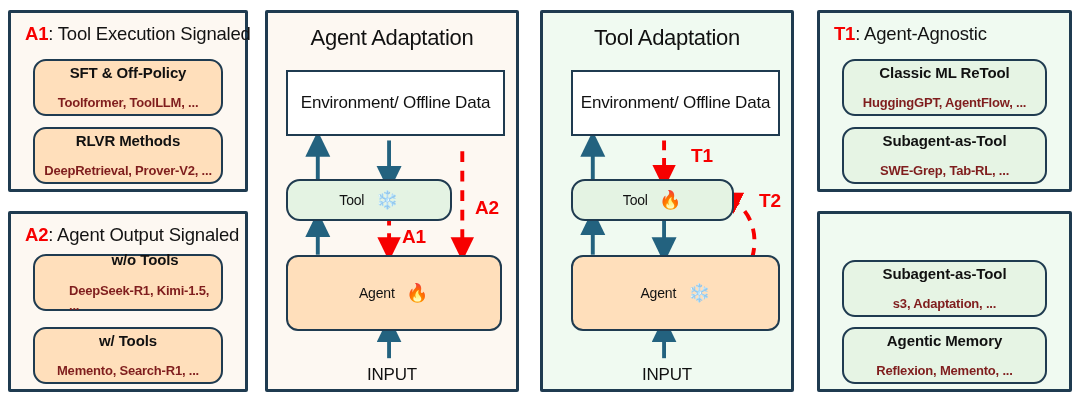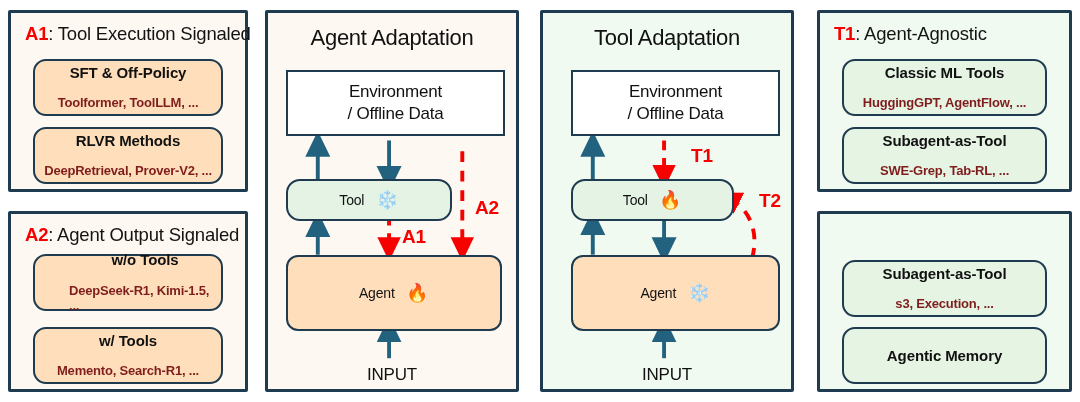--- a/index.html
+++ b/index.html
@@ -90,21 +90,20 @@
     font-weight: normal;
     color: #111;
     letter-spacing: -0.3px;
   }
   .env-box {
     position: absolute;
     border: 2.5px solid #1f3b50;
     background: #ffffff;
     box-sizing: border-box;
     display: flex;
-    flex-direction: column;
     align-items: center;
     justify-content: center;
     line-height: 1.28;
   }
   .env-box span {
     font-size: 17px;
     color: #111;
     letter-spacing: -0.2px;
   }
   .node-box {
@@ -287,32 +286,33 @@
 
     <div class="edge-label" style="left:148px; top:132px;">T1</div>
     <div class="edge-label" style="left:216px; top:177px;">T2</div>
   </div>
 
   <div class="panel panel-mint" style="left:817px; top:10px; width:255px; height:182px;">
     <div class="side-title">
       <span class="tag">T1</span><span class="rest">: Agent-Agnostic</span>
     </div>
     <div class="card card-mint" style="top:46px;">
-      <div class="c-title">Classic ML Tools</div>
+      <div class="c-title">Classic ML ReTool</div>
       <div class="c-sub">HuggingGPT, AgentFlow, ...</div>
     </div>
     <div class="card card-mint" style="top:114px;">
       <div class="c-title">Subagent-as-Tool</div>
       <div class="c-sub">SWE-Grep, Tab-RL, ...</div>
     </div>
   </div>
 
   <div class="panel panel-mint" style="left:817px; top:211px; width:255px; height:181px;">
     <div class="card card-mint" style="top:46px;">
       <div class="c-title">Subagent-as-Tool</div>
-      <div class="c-sub">s3, Execution, ...</div>
+      <div class="c-sub">s3, Adaptation, ...</div>
     </div>
     <div class="card card-mint" style="top:113px;">
       <div class="c-title">Agentic Memory</div>
+      <div class="c-sub">Reflexion, Memento, ...</div>
     </div>
   </div>
 
 </div>
 
 </body></html>

